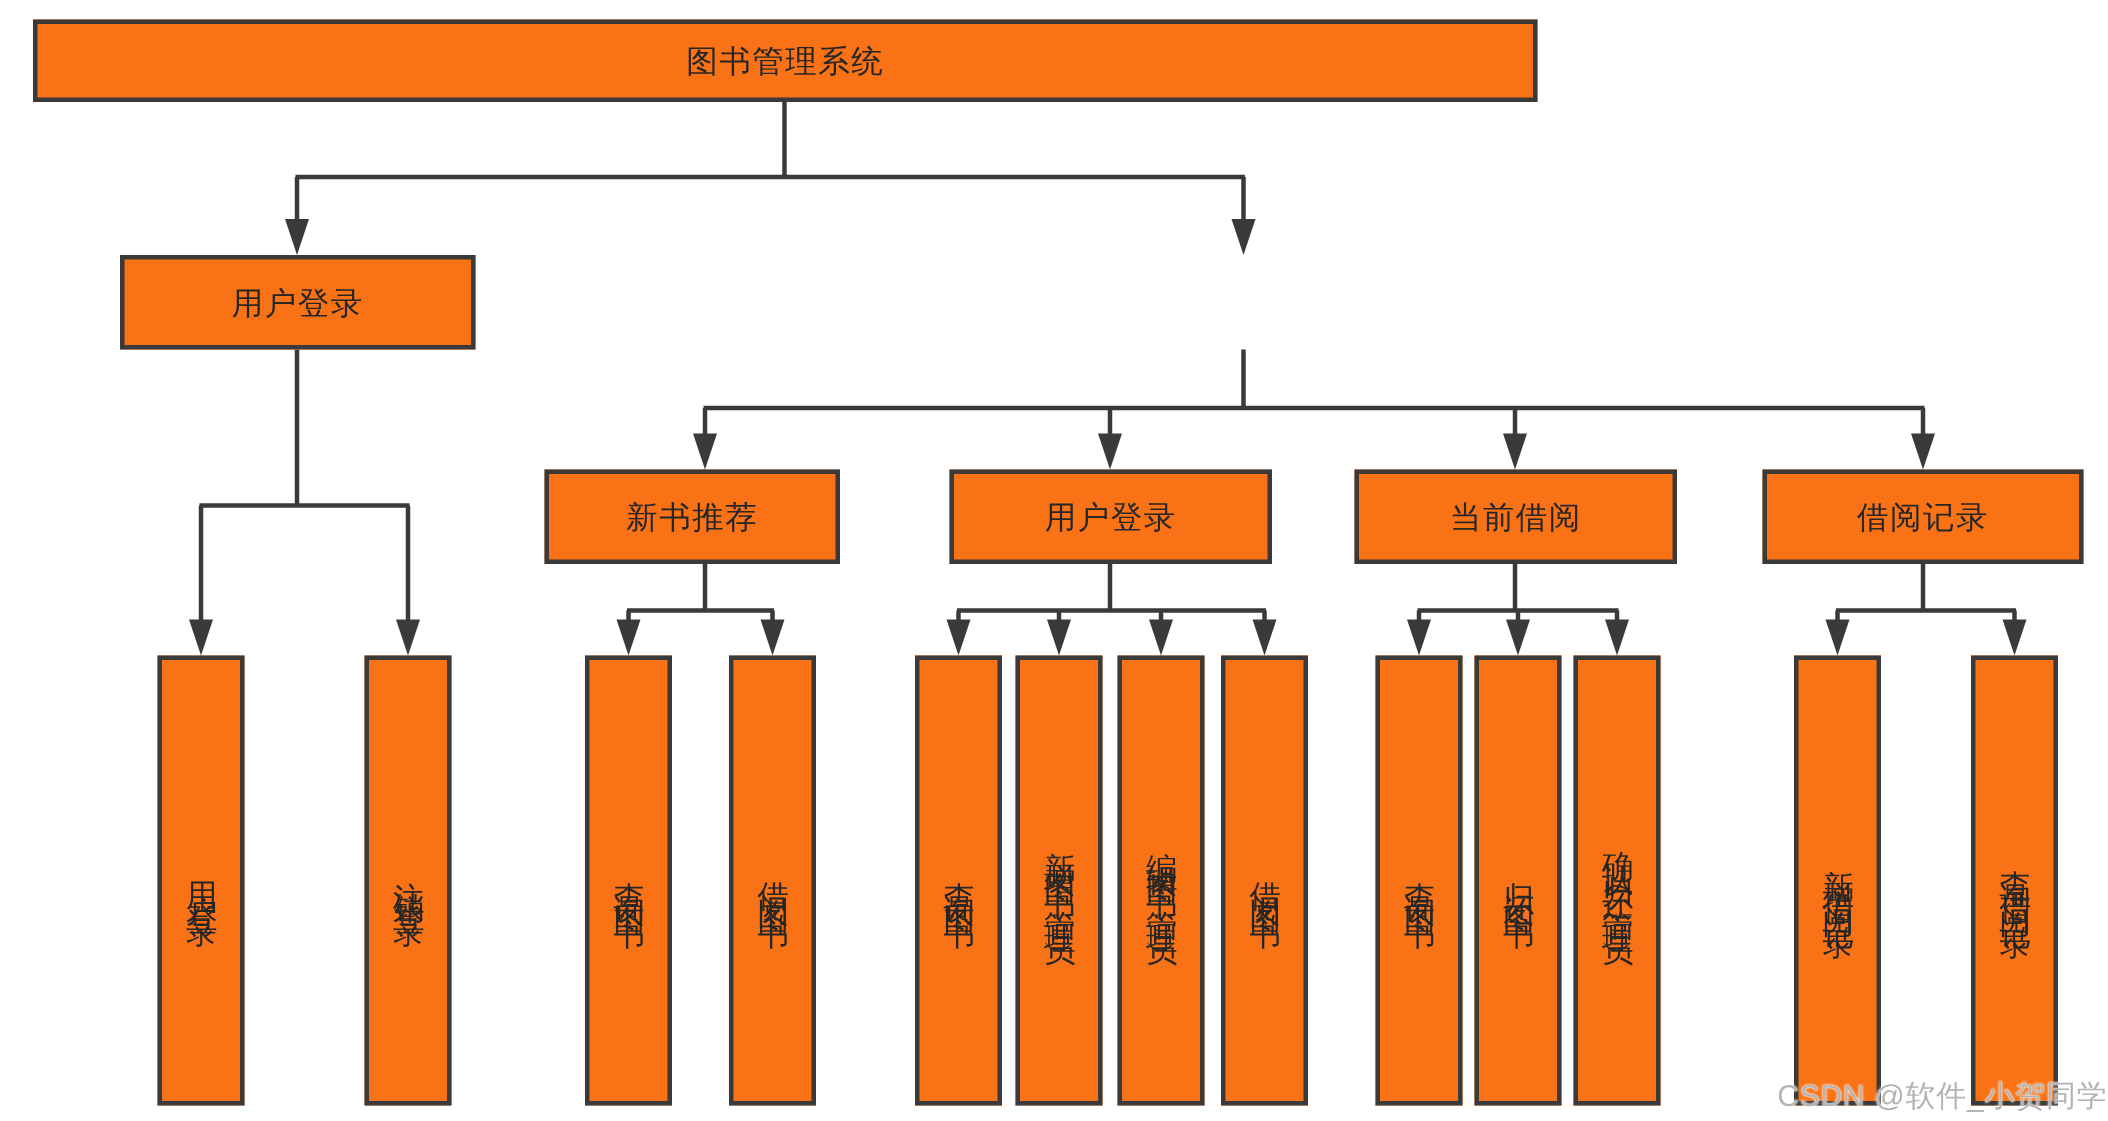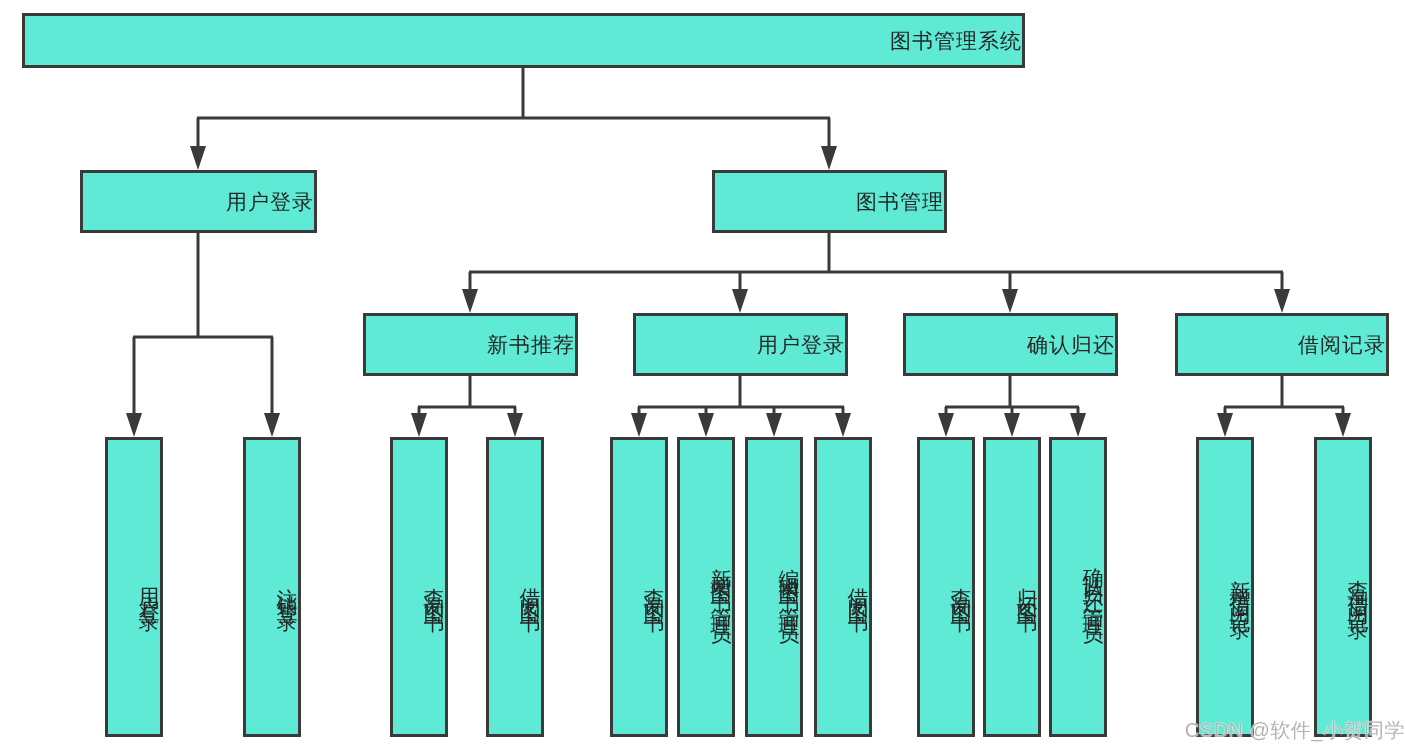--- a/index.html
+++ b/index.html
@@ -16,22 +16,22 @@
     font-family:"Liberation Sans", sans-serif;
     overflow:hidden;
   }
   .connectors{position:absolute;left:0;top:0;width:1405px;height:747px;}
   .connectors line{stroke:var(--line);stroke-width:3;}
   .connectors polygon{fill:var(--line);}
   .node{
     position:absolute;
     box-sizing:border-box;
     border:3px solid var(--line);
-    background:#5eead4;
-    display:flex;align-items:center;justify-content:flex-end;
+    background:#f97316;
+    display:flex;align-items:center;justify-content:center;
     color:var(--text);
   }
   .hbox{font-size:21px;letter-spacing:1px;font-weight:500;}
   .vbox .vtext{
     writing-mode:vertical-rl;
     text-orientation:mixed;
     font-size:21px;
     letter-spacing:8px;
     font-weight:500;
     line-height:1;
@@ -121,32 +121,29 @@
     </g>
   </svg>
 
   <div class="node hbox" style="left:22px;top:13px;width:1003px;height:55px;">
     <span>图书管理系统</span>
   </div>
 
   <div class="node hbox" style="left:80px;top:170px;width:237px;height:63px;">
     <span>用户登录</span>
   </div>
-  <div class="node hbox" style="left:712px;top:170px;width:235px;height:63px;">
-    <span>图书管理</span>
-  </div>
 
-  <div class="node hbox" style="left:363px;top:313px;width:215px;height:63px;">
+  <div class="node hbox" style="left:363px;top:313px;width:197px;height:63px;">
     <span>新书推荐</span>
   </div>
   <div class="node hbox" style="left:633px;top:313px;width:215px;height:63px;">
     <span>用户登录</span>
   </div>
   <div class="node hbox" style="left:903px;top:313px;width:215px;height:63px;">
-    <span>确认归还</span>
+    <span>当前借阅</span>
   </div>
   <div class="node hbox" style="left:1175px;top:313px;width:214px;height:63px;">
     <span>借阅记录</span>
   </div>
 
   <div class="node vbox" style="left:105px;top:437px;width:58px;height:300px;">
     <span class="vtext">用户登录</span>
   </div>
   <div class="node vbox" style="left:243px;top:437px;width:58px;height:300px;">
     <span class="vtext">注销登录</span>

